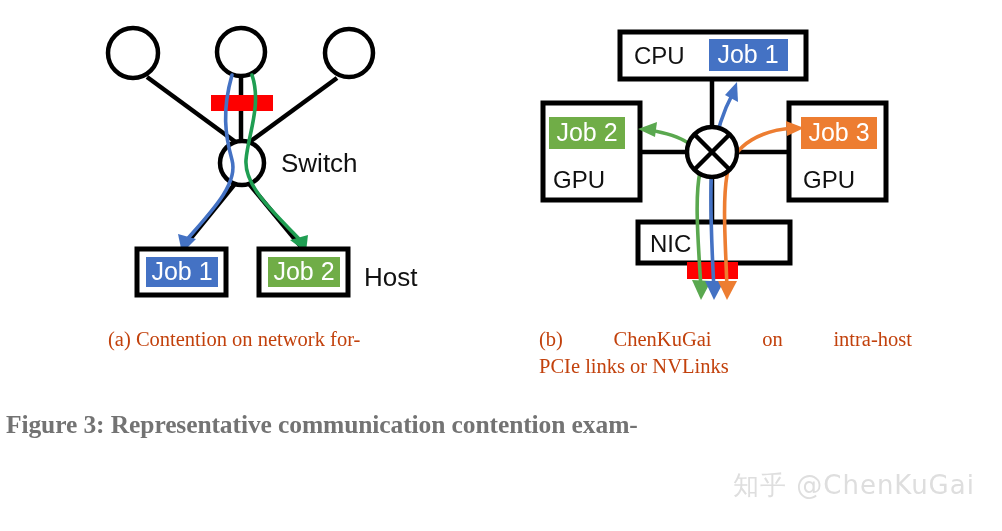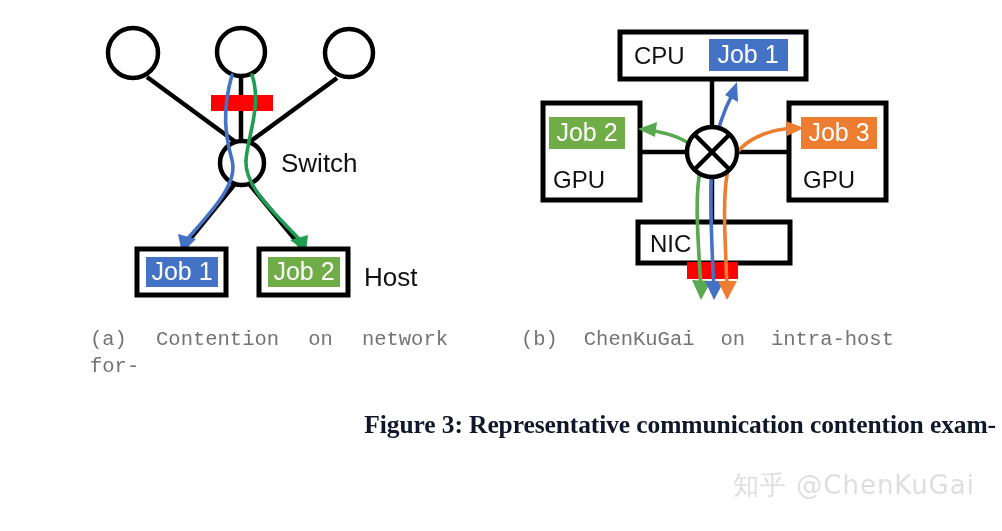--- a/index.html
+++ b/index.html
@@ -25,48 +25,48 @@
   }
   .subcaptions {
     position: absolute;
     left: 0;
     top: 322px;
     width: 1002px;
     height: 82px;
   }
   .subcap {
     position: absolute;
-    font-family: Liberation Mono, monospace;
+    font-family: Liberation Serif, serif;
     font-size: 20.5px;
     line-height: 27px;
-    color: #737373;
+    color: #c2410c;
     text-align: justify;
+    margin-left: 18px;
   }
   .subcap.a { left: 90px; top: 4px; width: 358px; }
   .subcap.b { left: 521px; top: 4px; width: 373px; }
   .subcap-line1-b {
     display: flex;
     justify-content: space-between;
     width: 373px;
   }
   .subcap-line1-a {
     width: 358px;
   }
   .caption {
     position: absolute;
     left: 6px;
     top: 406px;
     width: 990px;
     font-family: "Liberation Serif", serif;
     font-weight: bold;
     font-size: 25.5px;
     line-height: 37px;
-    color: #0f172a;
+    color: #737373;
     letter-spacing: -0.1px;
-    text-align: right;
   }
   .caption .cline {
     display: block;
     white-space: nowrap;
   }
   .watermark {
     position: absolute;
     left: 733px;
     top: 468px;
     font-family: "DejaVu Sans", sans-serif;
@@ -194,20 +194,21 @@
       </div>
     </div>
 
     <div class="subcap b">
       <div class="subcap-line1-b">
         <span>(b)</span>
         <span>ChenKuGai</span>
         <span>on</span>
         <span>intra-host</span>
       </div>
+      <div>PCIe links or NVLinks</div>
     </div>
   </div>
 
   <div class="caption">
     <span class="cline">Figure 3: Representative communication contention exam-</span>
   </div>
 
   <div class="watermark">知乎 @ChenKuGai</div>
 
 </div>

